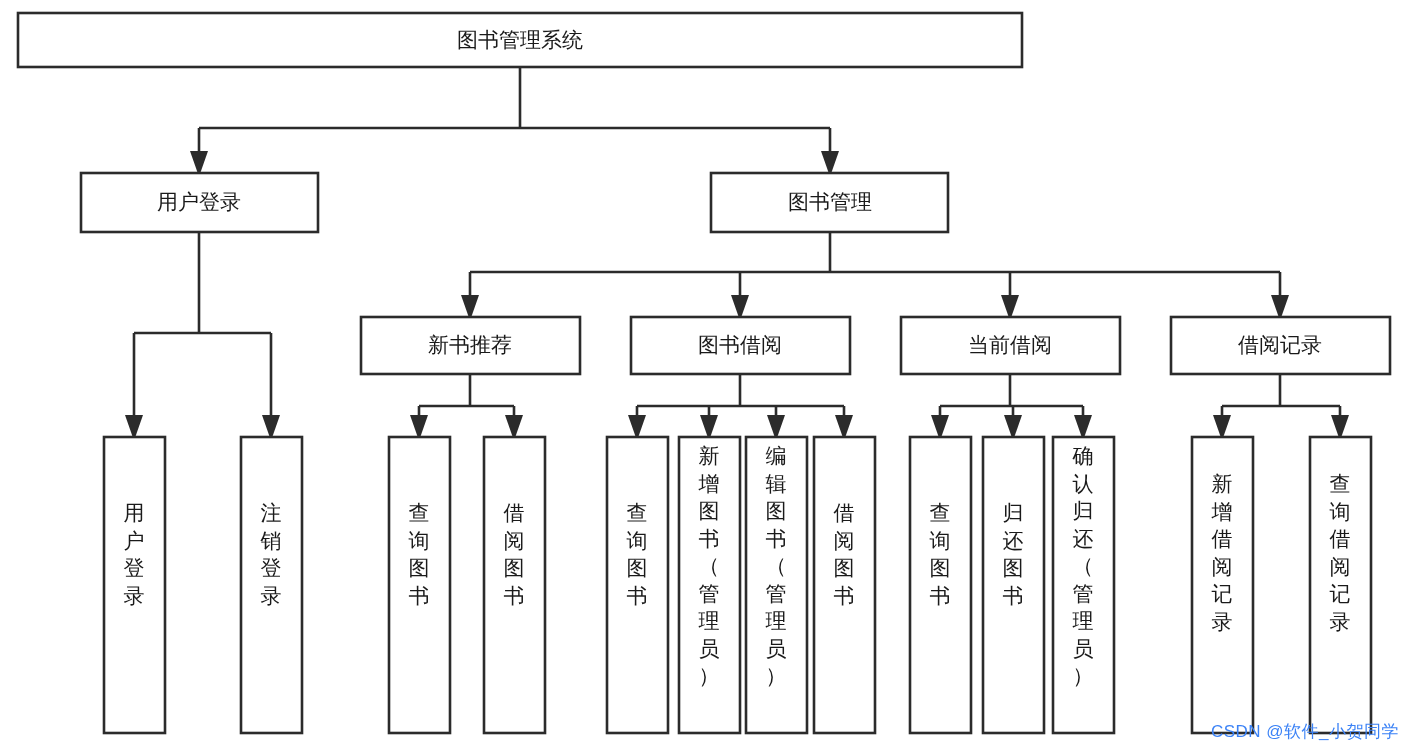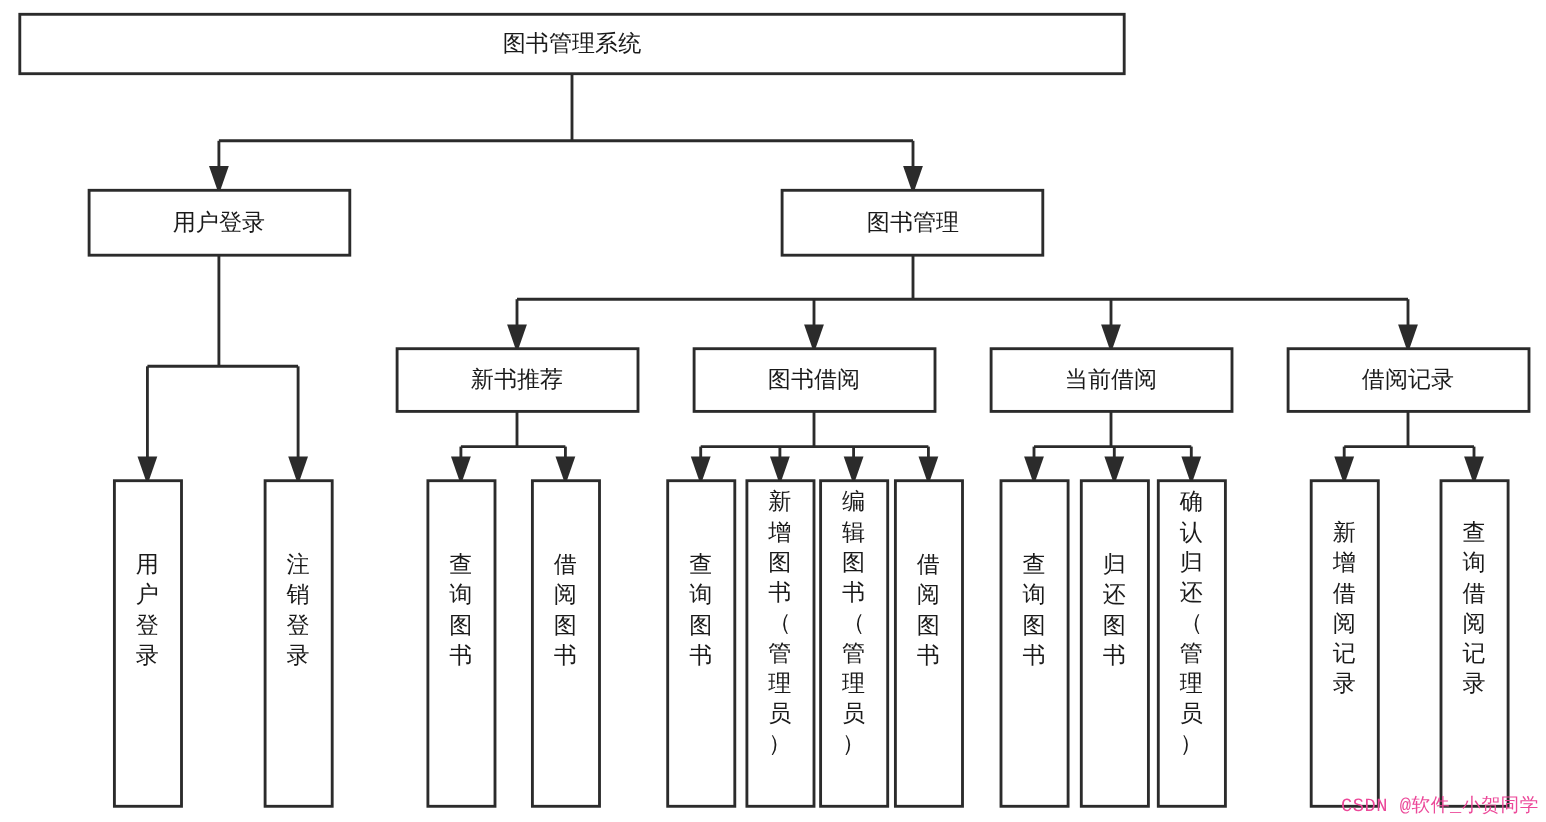--- a/index.html
+++ b/index.html
@@ -44,23 +44,23 @@
     stroke-linecap: butt;
   }
   .arrow-head {
     fill: #2b2b2b;
     stroke: none;
   }
   .watermark {
     position: absolute;
     right: 6px;
     bottom: 4px;
-    font-family: Liberation Mono, monospace;
+    font-family: Liberation Sans, sans-serif;
     font-size: 17px;
-    color: #ec4899;
+    color: #3b82f6;
     letter-spacing: 0.5px;
     white-space: nowrap;
     user-select: none;
   }
 </style>
 </head>
 <body>
 
 <svg id="diagram" viewBox="0 0 1405 747" xmlns="http://www.w3.org/2000/svg">
 

